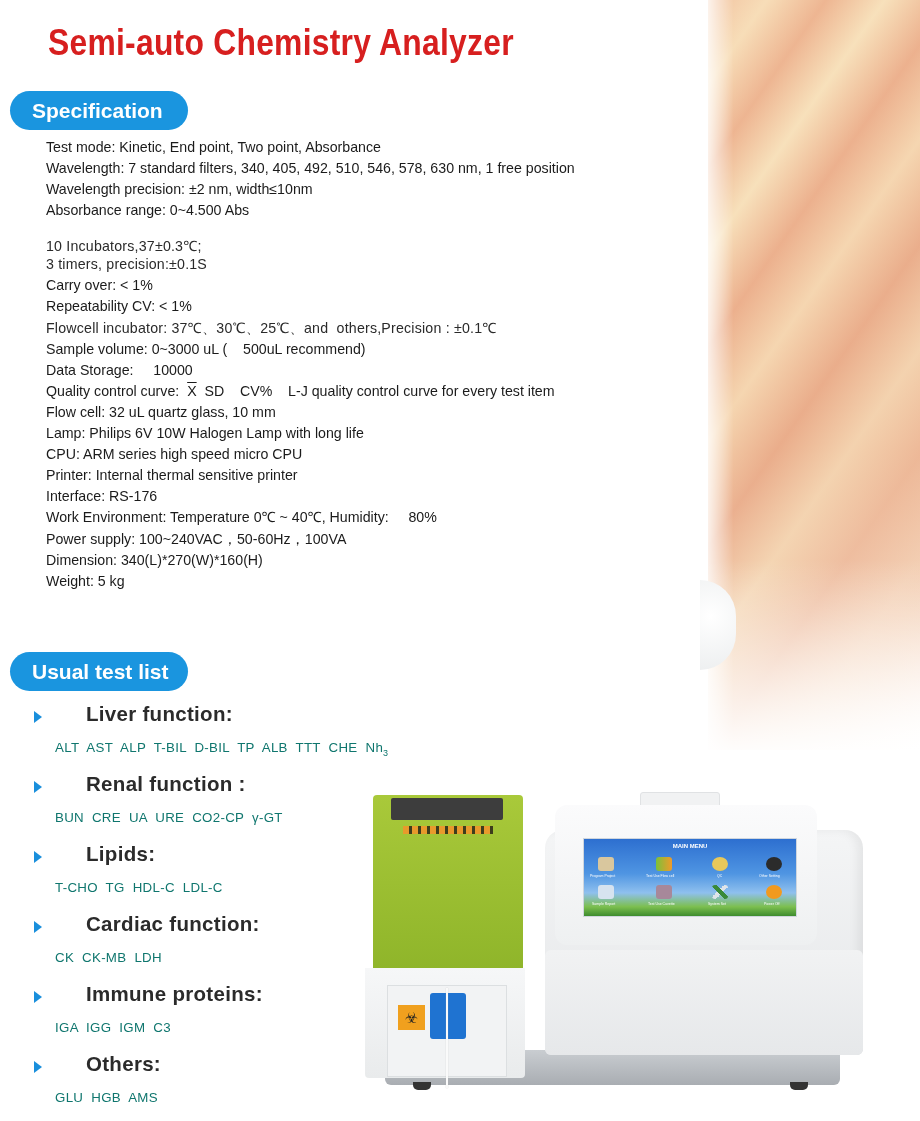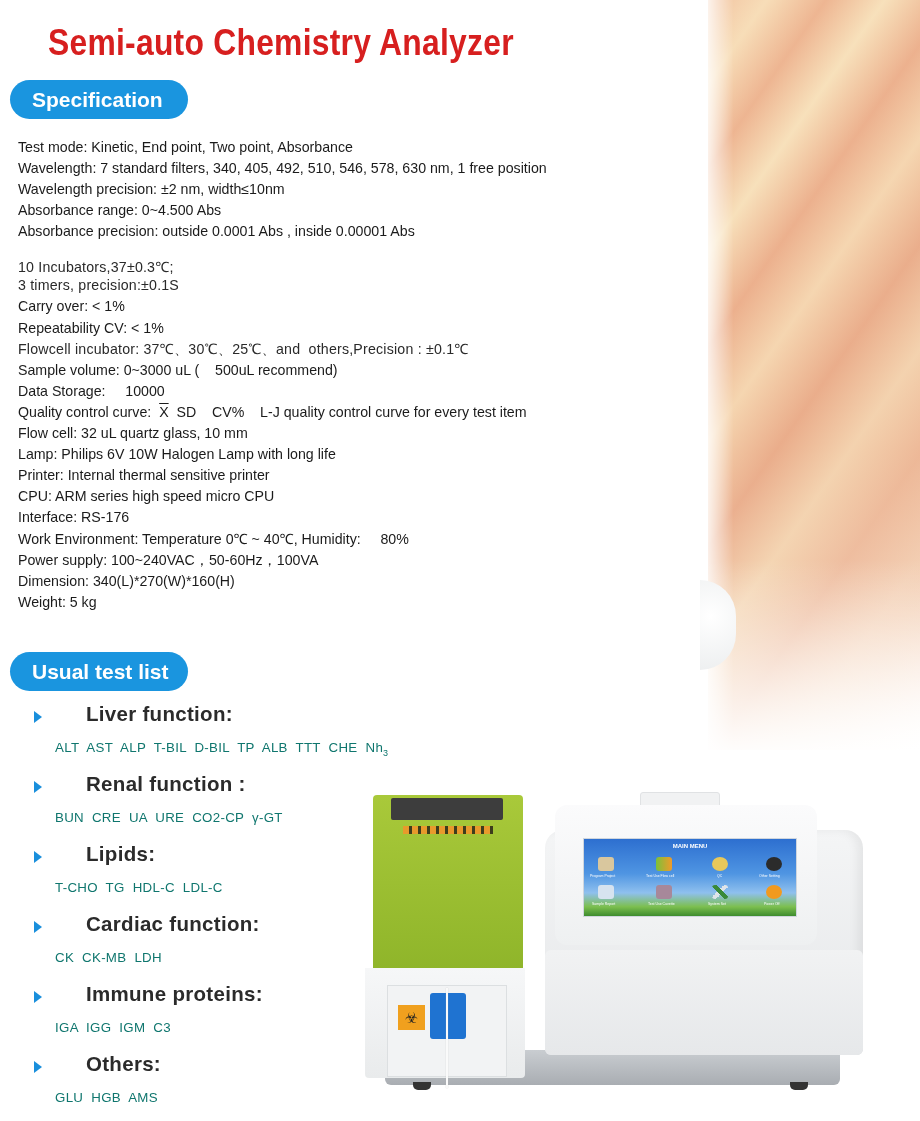--- a/index.html
+++ b/index.html
@@ -7,23 +7,23 @@
   .bg-rays{position:absolute;left:708px;top:0;width:212px;height:750px;
     background:
       linear-gradient(125deg, rgba(255,255,255,0) 0%, rgba(248,226,188,.85) 8%, rgba(236,176,140,.7) 16%, rgba(248,228,190,.9) 24%, rgba(234,170,135,.7) 33%, rgba(246,218,180,.85) 42%, rgba(232,168,134,.75) 52%, rgba(244,214,178,.85) 62%, rgba(236,182,150,.7) 72%, rgba(242,205,175,.6) 82%, rgba(255,255,255,0) 100%),
       linear-gradient(180deg, #f2c2a0 0%, #f0bc9a 60%, #f6d8c4 82%, #ffffff 100%);
     -webkit-mask-image:linear-gradient(90deg, rgba(0,0,0,.2) 0%, #000 12%, #000 100%);
     mask-image:linear-gradient(90deg, rgba(0,0,0,.2) 0%, #000 12%, #000 100%);}
   .bg-fade{position:absolute;left:708px;top:560px;width:212px;height:200px;background:linear-gradient(180deg,rgba(255,255,255,0),#fff);}
   .bg-bubble{position:absolute;left:700px;top:580px;width:36px;height:90px;border-radius:0 50px 50px 0;background:radial-gradient(circle at 30% 40%,#ffffff,#eceeef);}
   .title{position:absolute;left:48px;top:22px;font-size:37px;font-weight:bold;color:#d71f1f;transform:scaleX(.86);transform-origin:left top;letter-spacing:0.3px;white-space:nowrap;}
   .pill{position:absolute;height:39px;border-radius:20px;background:#1a95df;color:#fff;font-weight:bold;font-size:21px;line-height:39px;padding:0 20px 0 22px;white-space:nowrap;}
-  .pill.spec{left:10px;top:80px;width:136px;}
+  .pill.spec{left:10px;top:91px;width:136px;}
   .pill.usual{left:10px;top:652px;width:136px;}
-  .spec-list{position:absolute;left:18px;top:137px;margin:0;padding:0;list-style:none;font-size:14.2px;line-height:21.1px;}
+  .spec-list{position:absolute;left:46px;top:137px;margin:0;padding:0;list-style:none;font-size:14.2px;line-height:21.1px;}
   .spec-list li{white-space:pre;}
   .spec-list li.light{font-weight:normal;color:#2a2a2a;letter-spacing:.2px;}
   .xbar{text-decoration:overline;}
   .tests{position:absolute;left:30px;top:700px;}
   .group{position:relative;height:70px;}
   .tri{position:absolute;left:4px;top:11px;width:0;height:0;border-top:6px solid transparent;border-bottom:6px solid transparent;border-left:8px solid #1a8fdc;}
   .ghead{position:absolute;left:25px;top:2px;font-size:20.5px;font-weight:bold;color:#2b2b2b;white-space:nowrap;letter-spacing:.3px;margin-left:31px;}
   .gitems{position:absolute;left:25px;top:40px;font-size:13.3px;color:#0f766e;white-space:pre;letter-spacing:.3px;}
   sub{font-size:9px;}
   
@@ -56,33 +56,32 @@
 
 <div class="title">Semi-auto Chemistry Analyzer</div>
 
 <div class="pill spec">Specification</div>
 
 <ul class="spec-list">
   <li>Test mode: Kinetic, End point, Two point, Absorbance</li>
   <li>Wavelength: 7 standard filters, 340, 405, 492, 510, 546, 578, 630 nm, 1 free position</li>
   <li>Wavelength precision: ±2 nm, width≤10nm</li>
   <li>Absorbance range: 0~4.500 Abs</li>
-  <li>Absorbance precision: outside 0.0001 Abs , inside 0.00001 Abs</li>
   <li class="light" style="line-height:18px;margin-top:16px">10 Incubators,37±0.3℃;</li>
   <li class="light" style="line-height:18px;margin-bottom:2px">3 timers, precision:±0.1S</li>
   <li>Carry over: &lt; 1%</li>
   <li>Repeatability CV: &lt; 1%</li>
   <li class="light">Flowcell incubator: 37℃、30℃、25℃、and  others,Precision : ±0.1℃</li>
   <li>Sample volume: 0~3000 uL (    500uL recommend)</li>
   <li>Data Storage:     10000</li>
   <li><span>Quality control curve:  </span><span class="xbar">X</span><span>  SD    CV%    L-J quality control curve for every test item</span></li>
   <li>Flow cell: 32 uL quartz glass, 10 mm</li>
   <li>Lamp: Philips 6V 10W Halogen Lamp with long life</li>
+  <li>CPU: ARM series high speed micro CPU</li>
   <li>Printer: Internal thermal sensitive printer</li>
-  <li>CPU: ARM series high speed micro CPU</li>
   <li>Interface: RS-176</li>
   <li>Work Environment: Temperature 0℃ ~ 40℃, Humidity:     80%</li>
   <li>Power supply: 100~240VAC，50-60Hz，100VA</li>
   <li>Dimension: 340(L)*270(W)*160(H)</li>
   <li>Weight: 5 kg</li>
 </ul>
 
 <div class="pill usual">Usual test list</div>
 
 <div class="tests">

